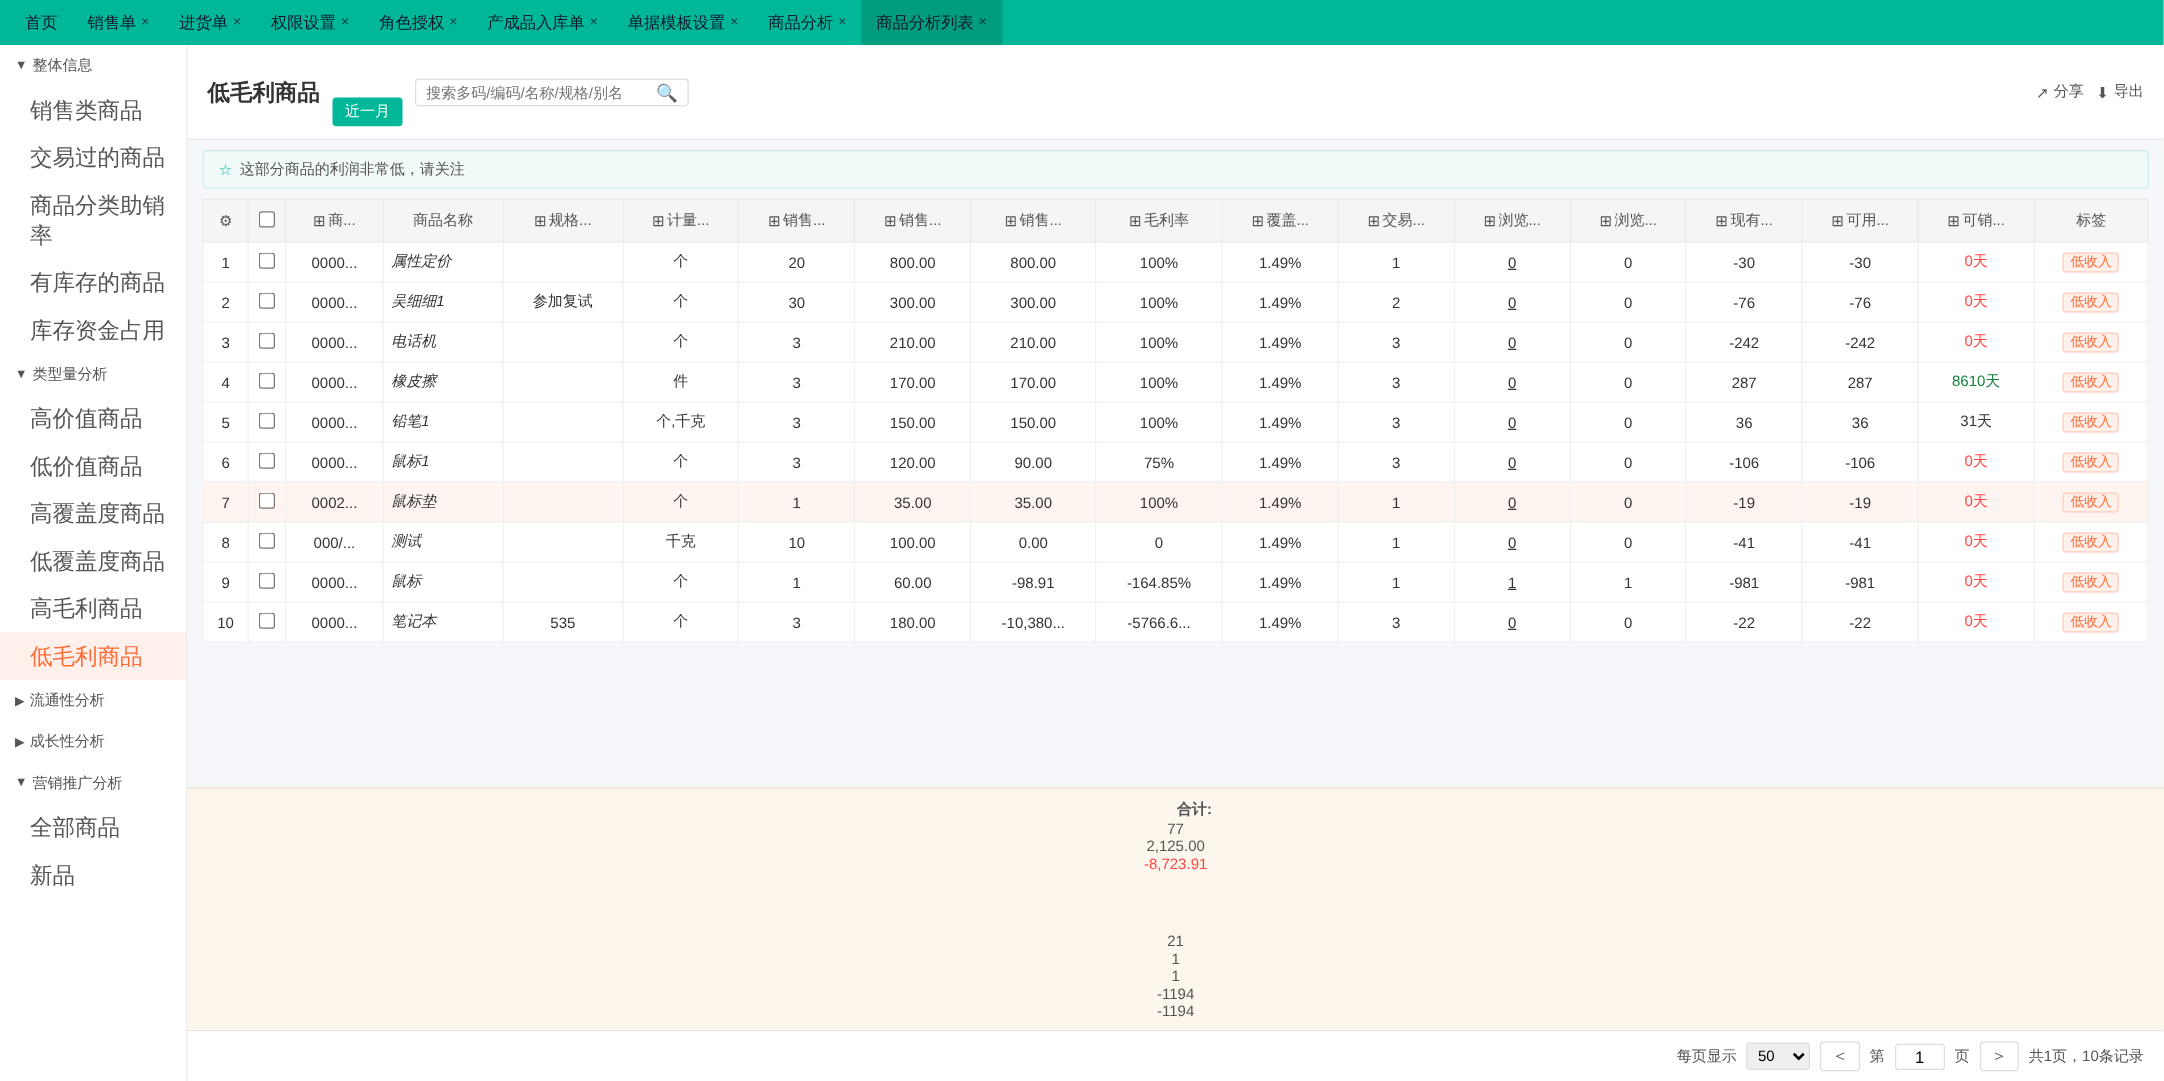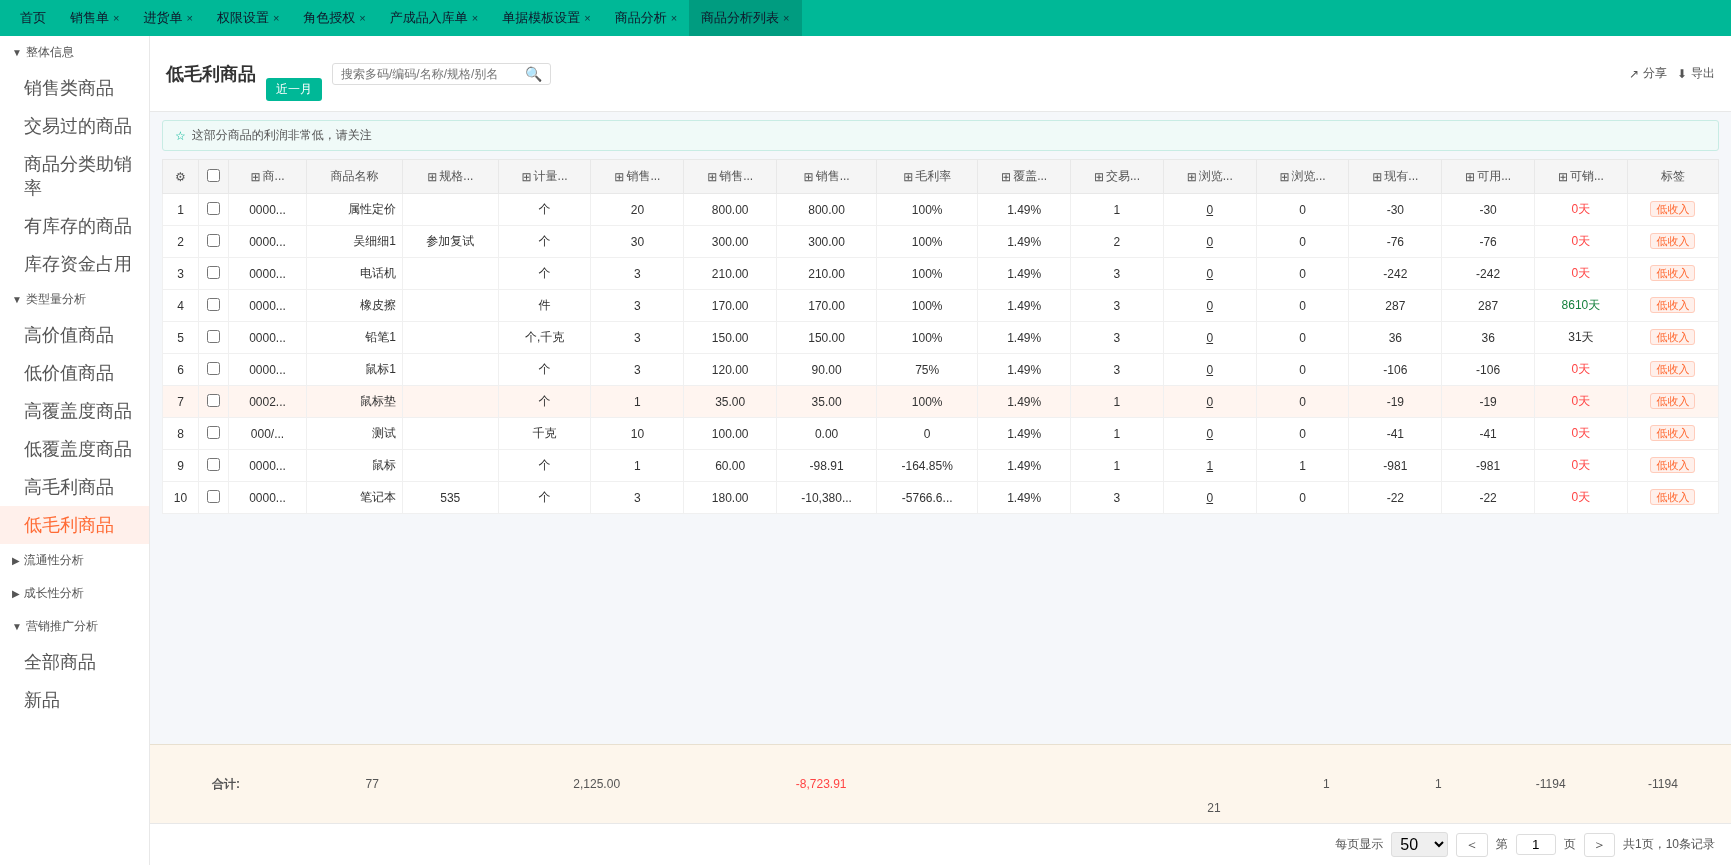--- a/index.html
+++ b/index.html
@@ -159,60 +159,61 @@
     .data-table tbody tr {
       border-bottom: 1px solid #f0f0f0;
     }
     .data-table tbody tr.highlighted { background: #fff5f0; }
     .data-table tbody td {
       padding: 7px 6px;
       text-align: center;
       border: 1px solid #f0f0f0;
       white-space: nowrap;
     }
-    .data-table tbody td.text-left { text-align: right; }
+    .data-table tbody td.text-left { text-align: left; font-style: italic; }
     .underline { text-decoration: underline; cursor: pointer; }
     .tag-badge {
       background: #fff0eb;
       color: #ff6b35;
       border: 1px solid #ffccbb;
       border-radius: 3px;
       padding: 1px 5px;
       font-size: 11px;
     }
 
     
     .table-footer {
       background: #fdf6ec;
       border-top: 1px solid #e8e0d0;
       padding: 8px 12px;
       display: flex;
       align-items: center;
       font-size: 12px;
       color: #555;
+      flex-direction: column;
     }
     .footer-label { font-weight: bold; margin-right: 20px; padding-left: 50px; }
 
     
     .pagination-bar {
       background: #fff;
       border-top: 1px solid #e8e8e8;
       padding: 8px 16px;
       display: flex;
       align-items: center;
       justify-content: flex-end;
       gap: 8px;
       font-size: 12px;
       color: #555;
     }
     .page-size-select {
       border: 1px solid #ddd;
       border-radius: 3px;
       padding: 2px 4px;
-      font-size: 16px;
+      font-size: 12px;
     }
     .page-btn {
       border: 1px solid #ddd;
       border-radius: 3px;
       background: #fff;
       padding: 2px 8px;
       cursor: pointer;
       color: #555;
     }
     .page-input {

